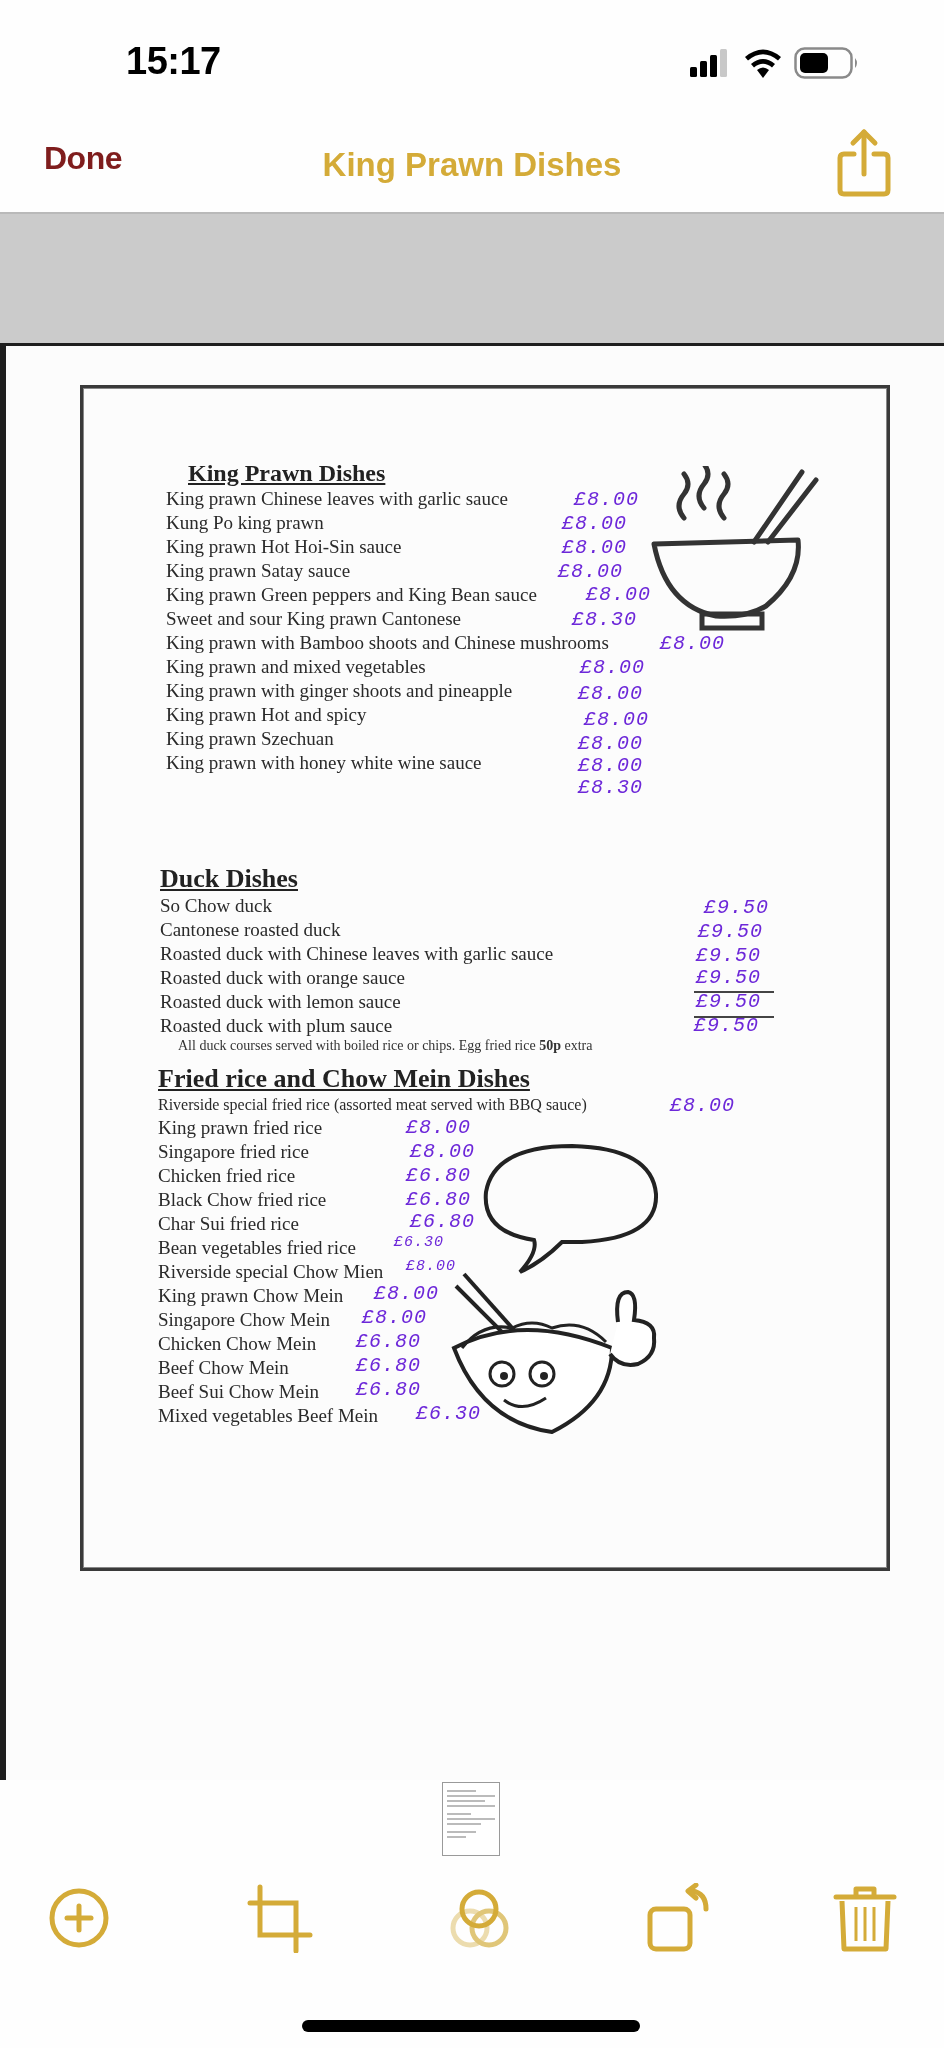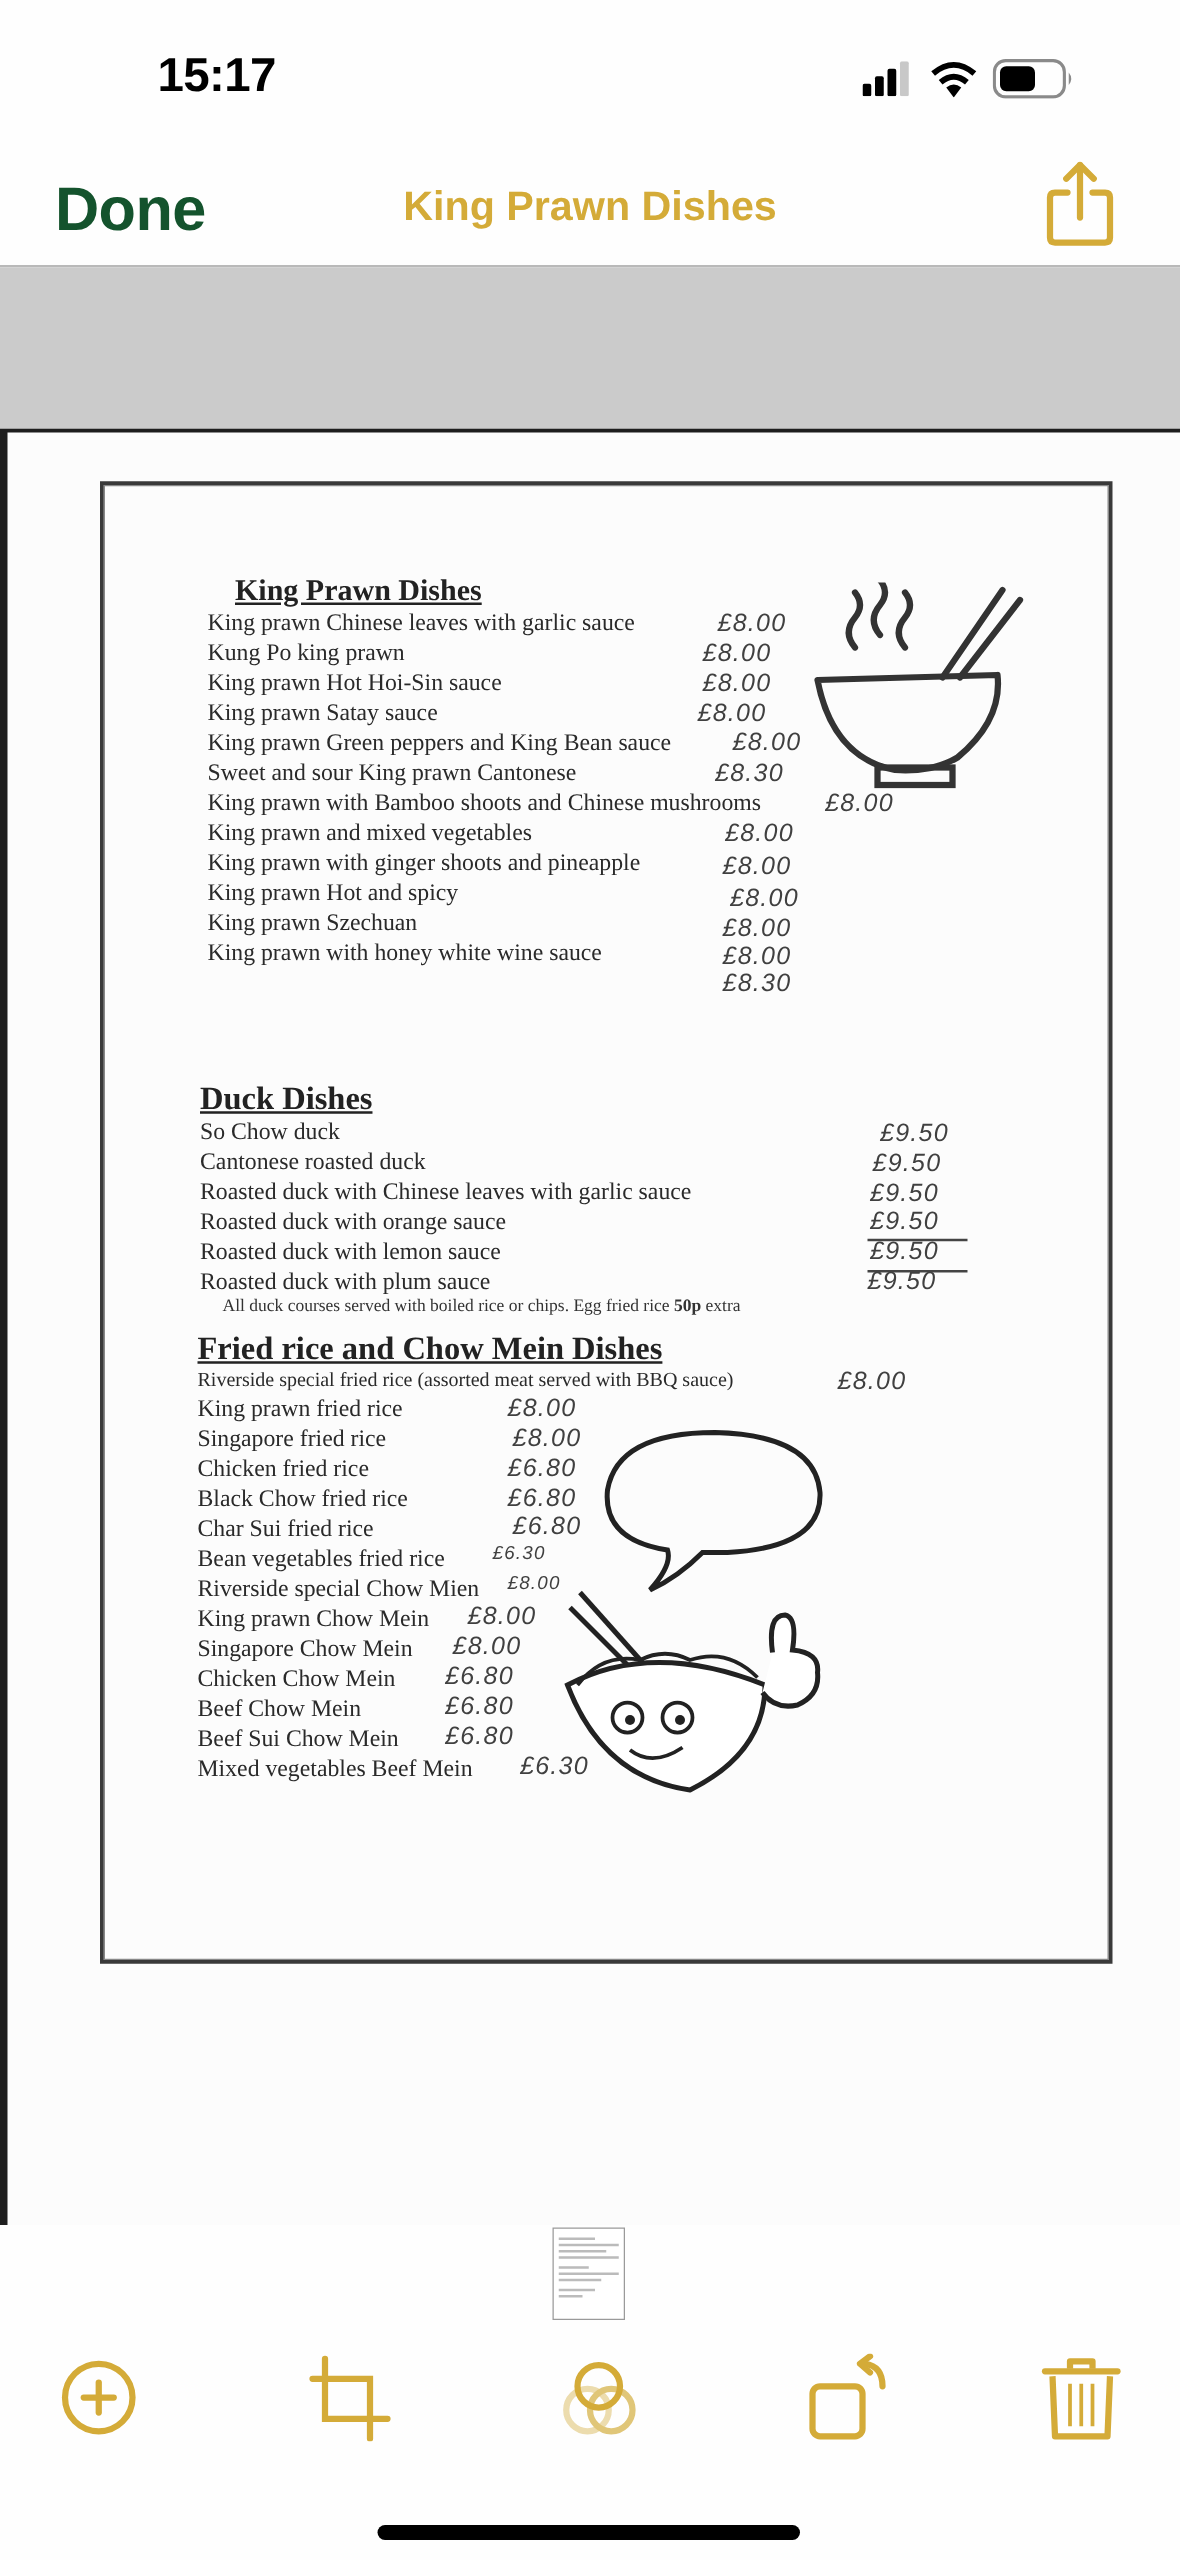--- a/index.html
+++ b/index.html
@@ -6,34 +6,34 @@
   html, body { width: 944px; height: 2048px; background: #fefefe; overflow: hidden; }
   body { position: relative; font-family: "Liberation Sans", sans-serif; }
 
   
   .status-bar { position: absolute; top: 0; left: 0; width: 944px; height: 110px; }
   .status-time { position: absolute; left: 126px; top: 40px; font-size: 38px; font-weight: bold; color: #000; letter-spacing: -0.5px; }
   .status-icons { position: absolute; right: 84px; top: 47px; display: flex; align-items: center; gap: 12px; }
 
   
   .nav-bar { position: absolute; top: 110px; left: 0; width: 944px; height: 104px; border-bottom: 2px solid #b9b9b9; background: #fefefe; }
-  .nav-done { position: absolute; left: 44px; top: 30px; font-size: 49px; font-weight: bold; color: #14532d; cursor: pointer; letter-spacing: -0.5px; }
+  .nav-done { position: absolute; left: 44px; top: 30px; font-size: 32px; font-weight: bold; color: #7f1d1d; cursor: pointer; letter-spacing: -0.5px; }
   .nav-title { position: absolute; left: 0; right: 0; top: 36px; text-align: center; font-size: 33px; font-weight: bold; color: #d4ab38; }
   .nav-share { position: absolute; right: 50px; top: 18px; width: 60px; height: 70px; cursor: pointer; }
 
   
   .viewer { position: absolute; top: 214px; left: 0; width: 944px; height: 1566px; background: #cbcbcb; }
   .paper-shadow { position: absolute; top: 129px; left: 0; width: 944px; height: 1574px; background: #1e1e1e; }
   .paper { position: absolute; top: 132px; left: 6px; width: 938px; height: 1566px; background: #fcfcfc; }
   .frame { position: absolute; left: 74px; top: 39px; width: 810px; height: 1186px; border: 3px solid #3a3a3a; box-shadow: inset 0 0 0 1px #888; }
 
   .menu { position: absolute; font-family: "Liberation Serif", serif; color: #2a2a2a; }
   .sec-title { font-weight: bold; text-decoration: underline; font-size: 26px; color: #222; }
   .item { font-size: 19px; line-height: 24px; white-space: nowrap; }
-  .price { position: absolute; font-family: Liberation Sans, sans-serif; font-size: 20px; color: #404040; font-style: italic; font-weight: 300; letter-spacing: 1px; white-space: nowrap; }
+  .price { position: absolute; font-family: Liberation Mono, monospace; font-size: 20px; color: #6d28d9; font-style: italic; font-weight: 300; letter-spacing: 1px; white-space: nowrap; }
   .note { font-size: 14px; color: #333; margin-left: 18px; }
   .note b { font-weight: bold; }
 
   
   .bottom { position: absolute; top: 1780px; left: 0; width: 944px; height: 268px; background: #fefefe; }
   .thumb { position: absolute; left: 442px; top: 2px; width: 58px; height: 74px; border: 1px solid #9a9a9a; background: #fff; cursor: pointer; padding: 4px; }
   .thumb-line { height: 2px; background: #bbb; margin: 3px 0; }
   .tool { position: absolute; top: 103px; width: 70px; height: 70px; cursor: pointer; }
   .home-indicator { position: absolute; left: 302px; top: 2020px; width: 338px; height: 12px; border-radius: 6px; background: #000; }
 </style>

